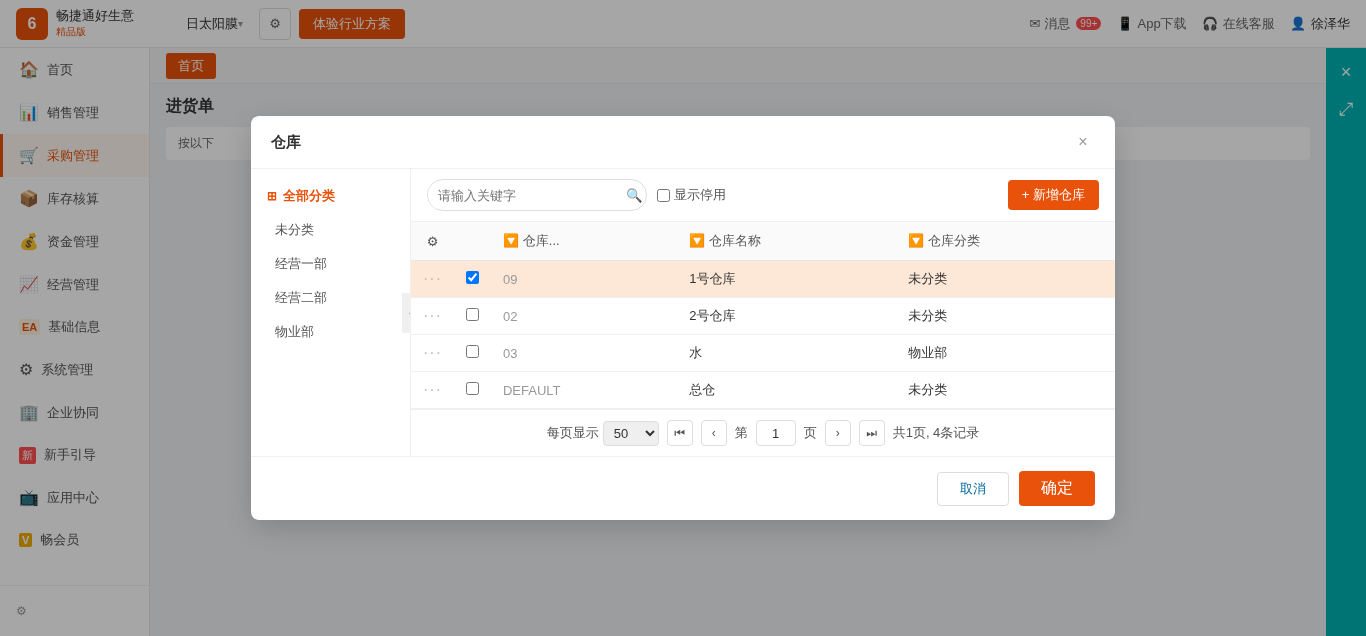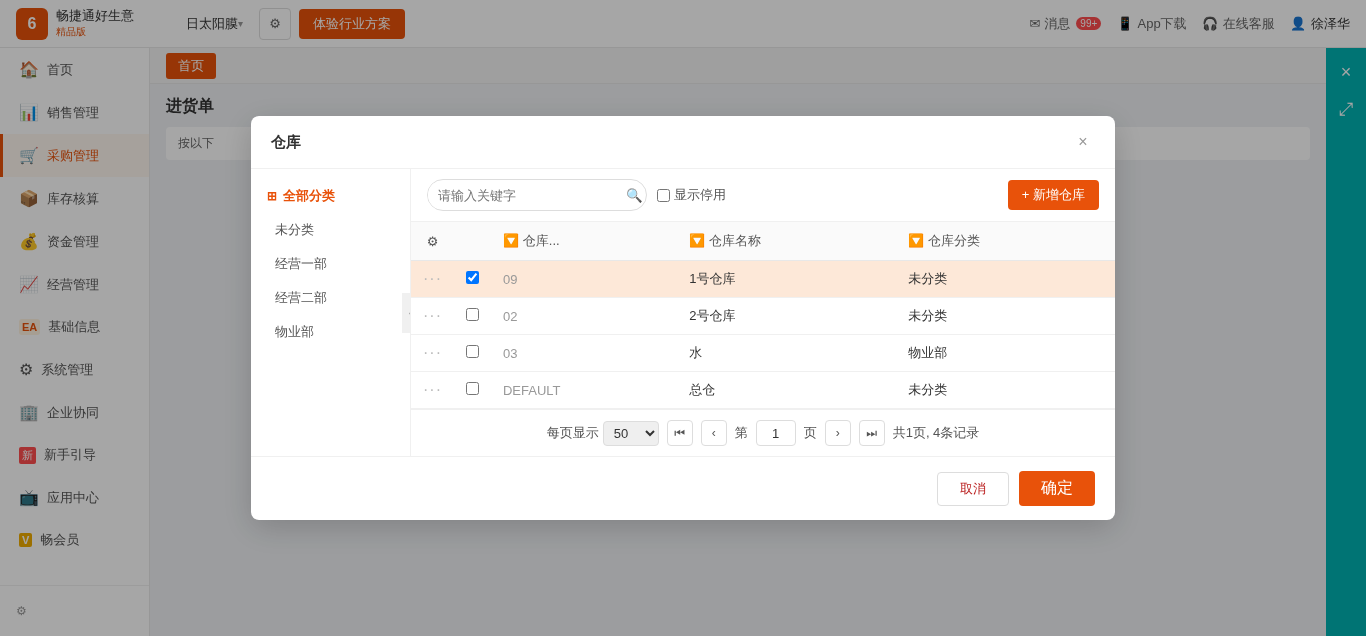--- a/index.html
+++ b/index.html
@@ -289,21 +289,21 @@
       border: 1px solid #ddd; border-radius: 4px;
       text-align: center; font-size: 13px; color: #333;
     }
     
     .dialog-footer {
       display: flex; align-items: center; justify-content: flex-end; gap: 10px;
       padding: 14px 20px;
       border-top: 1px solid #f0f0f0;
     }
     .btn-cancel {
-      background: #fff; color: #b91c1c; border: 1px solid #ddd; border-radius: 4px;
+      background: #fff; color: #0369a1; border: 1px solid #ddd; border-radius: 4px;
       padding: 7px 22px; font-size: 13px; cursor: pointer;
     }
     .btn-confirm {
       background: #e8520a; color: #fff; border: none; border-radius: 4px;
       padding: 7px 22px; font-size: 16px; cursor: pointer;
     }
 
     
     .teal-bar {
       width: 40px;

